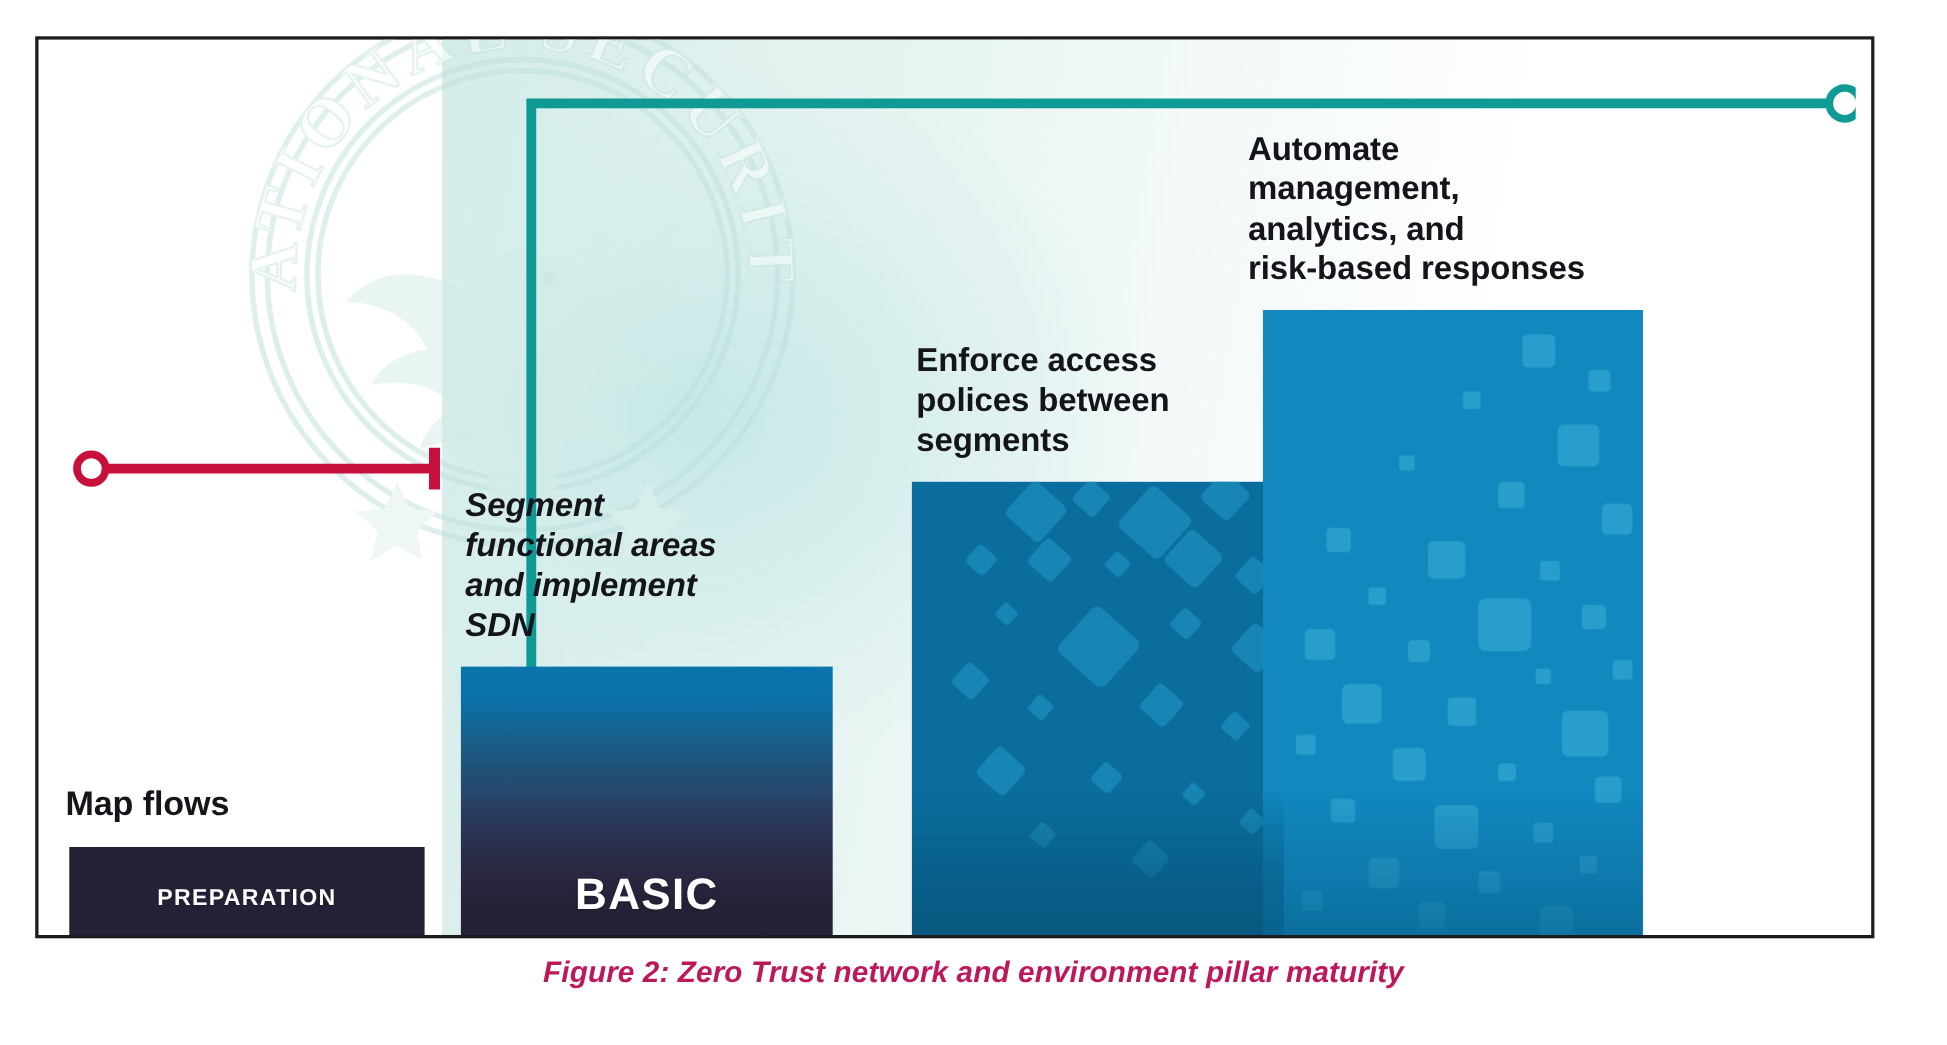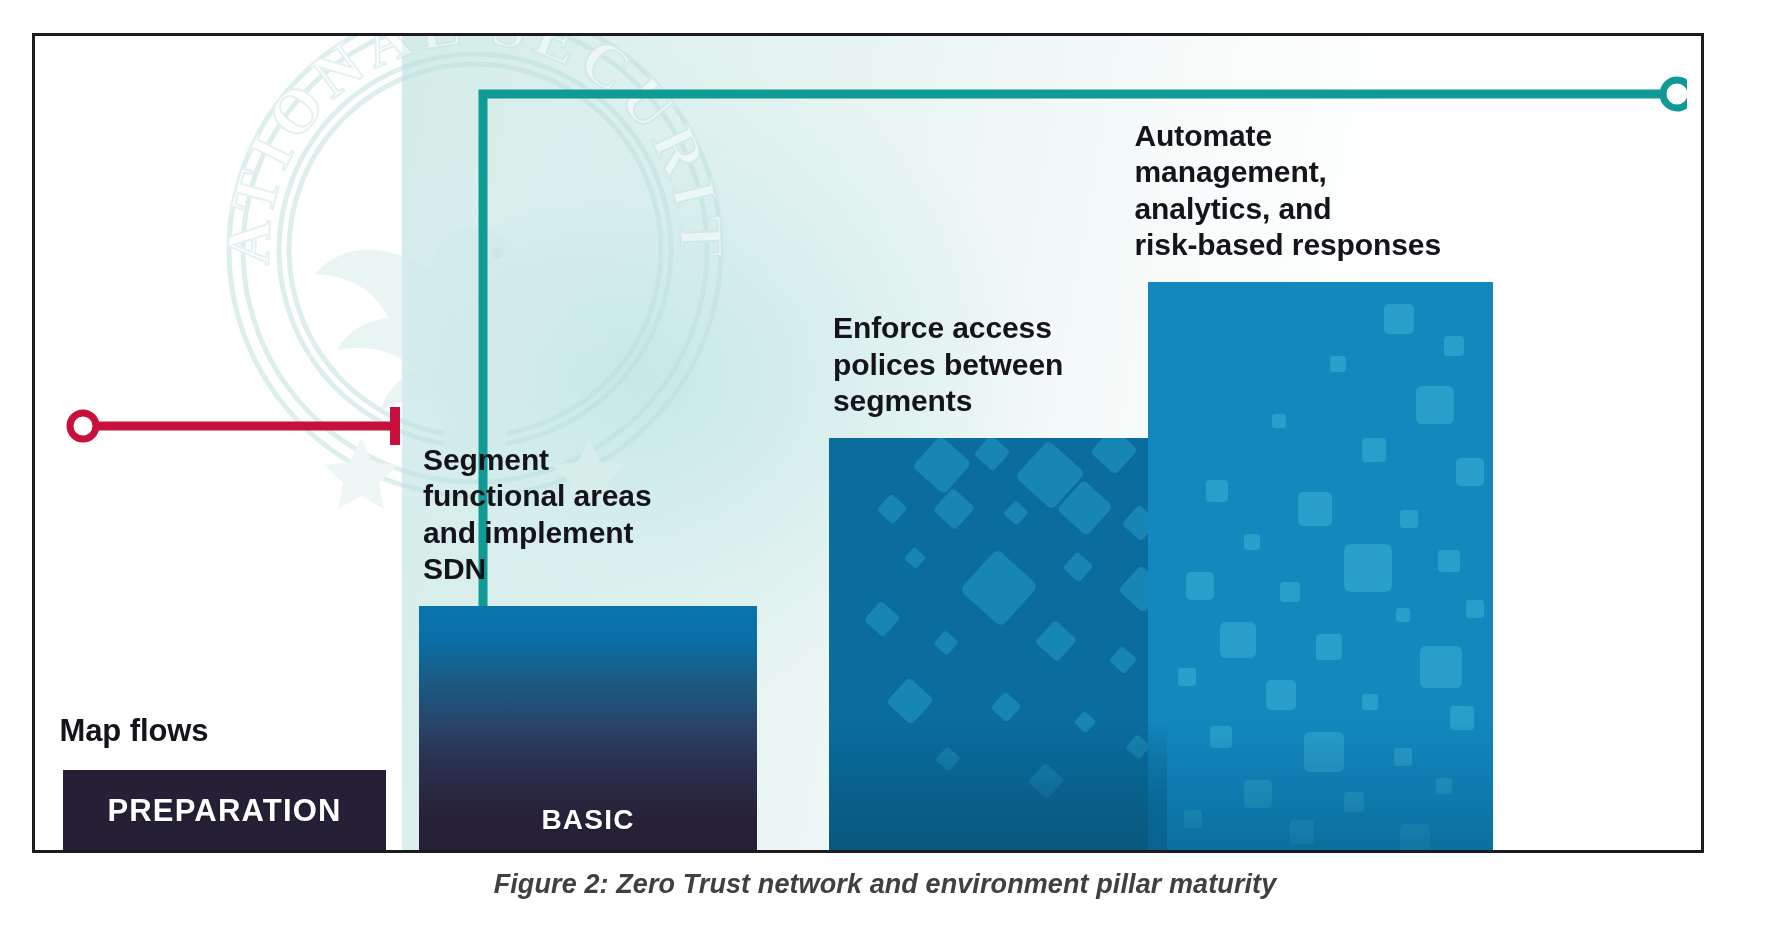--- a/index.html
+++ b/index.html
@@ -106,35 +106,35 @@
   }
 
   .stage-label {
     position: absolute;
     left: 0;
     bottom: 14px;
     width: 100%;
     text-align: center;
     color: #ffffff;
     font-weight: 700;
-    font-size: 28px;
+    font-size: 40px;
     letter-spacing: 1.2px;
     text-shadow: 0 1px 2px rgba(0,0,0,0.25);
     z-index: 3;
   }
 
   
   #stage-preparation { left: 28px; width: 323px; height: 80px; border-radius: 20px; }
   #stage-preparation .stage-desc { bottom: 100px; font-size: 31px; }
   #stage-preparation .stage-bar { height: 80px; background: #262036; }
-  #stage-preparation .stage-label { font-size: 31px; bottom: 21px; }
+  #stage-preparation .stage-label { font-size: 21px; bottom: 21px; }
 
   
   #stage-basic { left: 384px; width: 338px; height: 244px; }
-  #stage-basic .stage-desc { bottom: 262px; }
+  #stage-basic .stage-desc { bottom: 262px; font-style: italic; }
   #stage-basic .stage-bar {
     height: 244px;
     background: linear-gradient(180deg,
       #0a74ad 0%, #0b6fa6 14%, #1a5b85 30%,
       #28456a 48%, #2b3353 62%, #2a2944 74%, #272137 88%, #262036 100%);
   }
 
   
   #stage-intermediate { left: 750px; width: 338px; height: 412px; margin-left: 44px; }
   #stage-intermediate .stage-desc { bottom: 430px; }
@@ -170,21 +170,21 @@
   
   .caption {
     position: absolute;
     left: 0;
     top: 869px;
     width: 1770px;
     text-align: center;
     font-size: 27px;
     font-weight: 700;
     font-style: italic;
-    color: #404040;
+    color: #be185d;
     letter-spacing: 0.1px;
   }
 </style>
 </head>
 <body>
 
 <div id="root">
 
   <div class="figure-frame">
 

